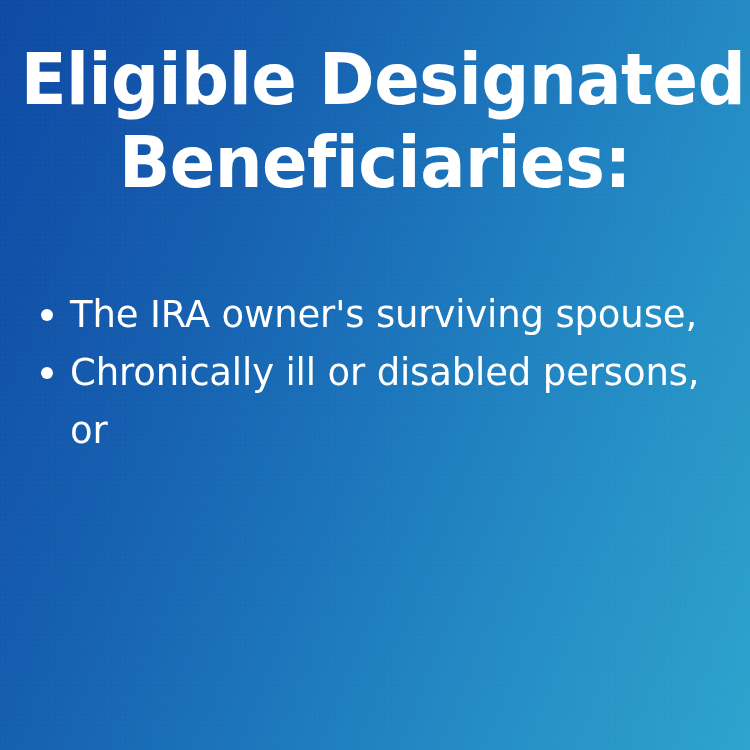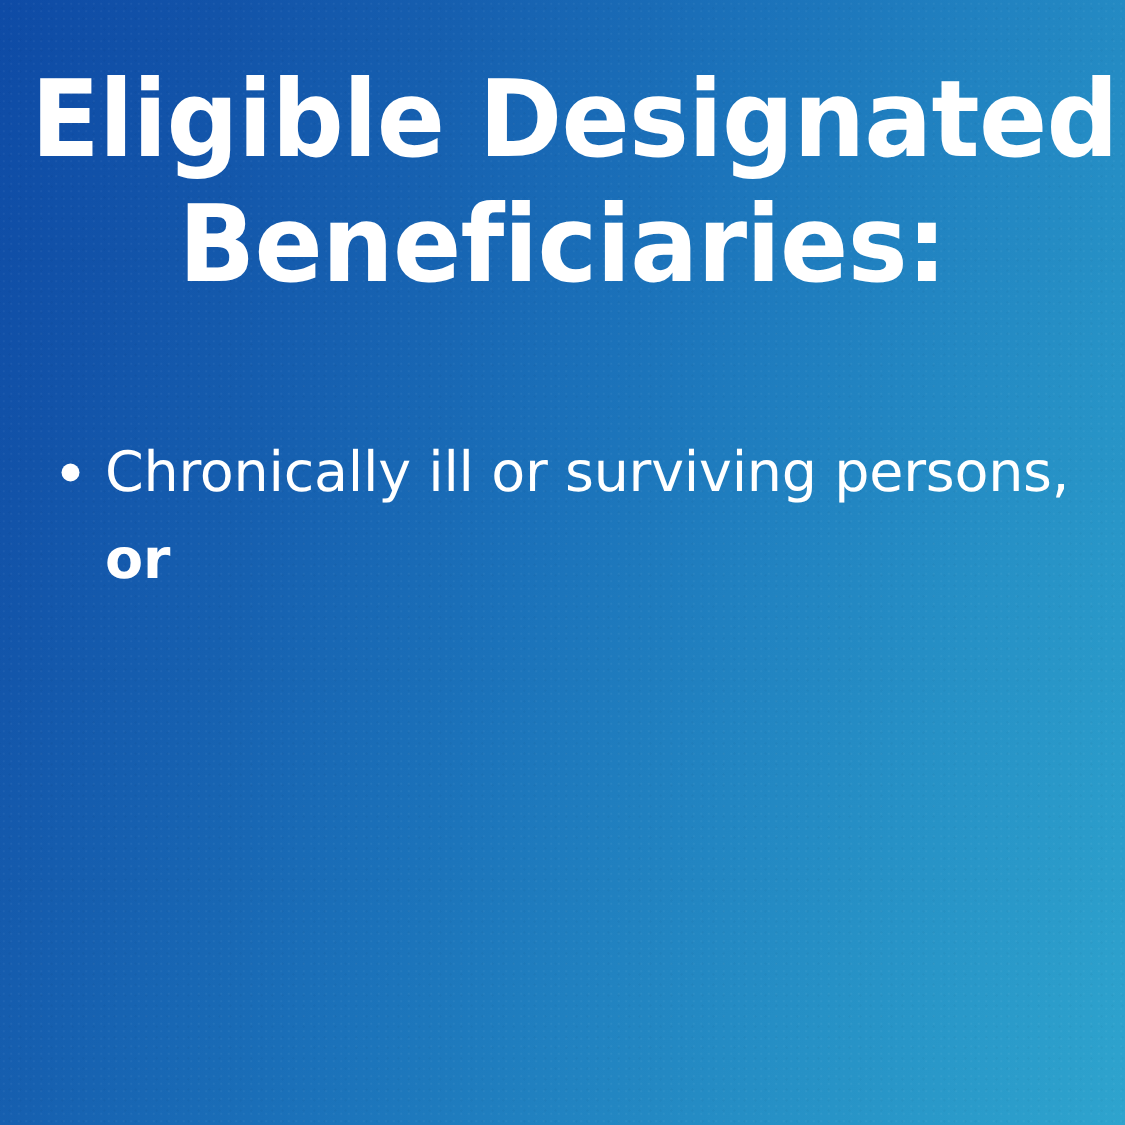--- a/index.html
+++ b/index.html
@@ -102,43 +102,47 @@
     top: 23px;
     width: 12px;
     height: 12px;
     border-radius: 50%;
     background: #ffffff;
   }
   .bullet-text {
     display: block;
   }
   .emph {
-    font-weight: 700;
+    font-weight: 400;
   }
 </style>
 </head>
 <body>
 
 <div id="slide">
 
   <div id="noise"></div>
 
   <div id="content">
 
     <div class="title-block">
       <span class="title-line title-line-1">Eligible Designated</span>
       <span class="title-line title-line-2">Beneficiaries:</span>
     </div>
 
     <ul class="bullet-list">
 
+      <li class="bullet-item">
+        <span class="bullet-marker"></span>
+        <span class="bullet-text">The IRA owner's surviving spouse,</span>
+      </li>
 
 
       <li class="bullet-item">
         <span class="bullet-marker"></span>
-        <span class="bullet-text"><span>Chronically ill or surviving persons, </span><span class="emph">or</span></span>
+        <span class="bullet-text"><span>Chronically ill or disabled persons, </span><span class="emph">or</span></span>
       </li>
 
 
     </ul>
 
   </div>
 </div>
 
 </body></html>

